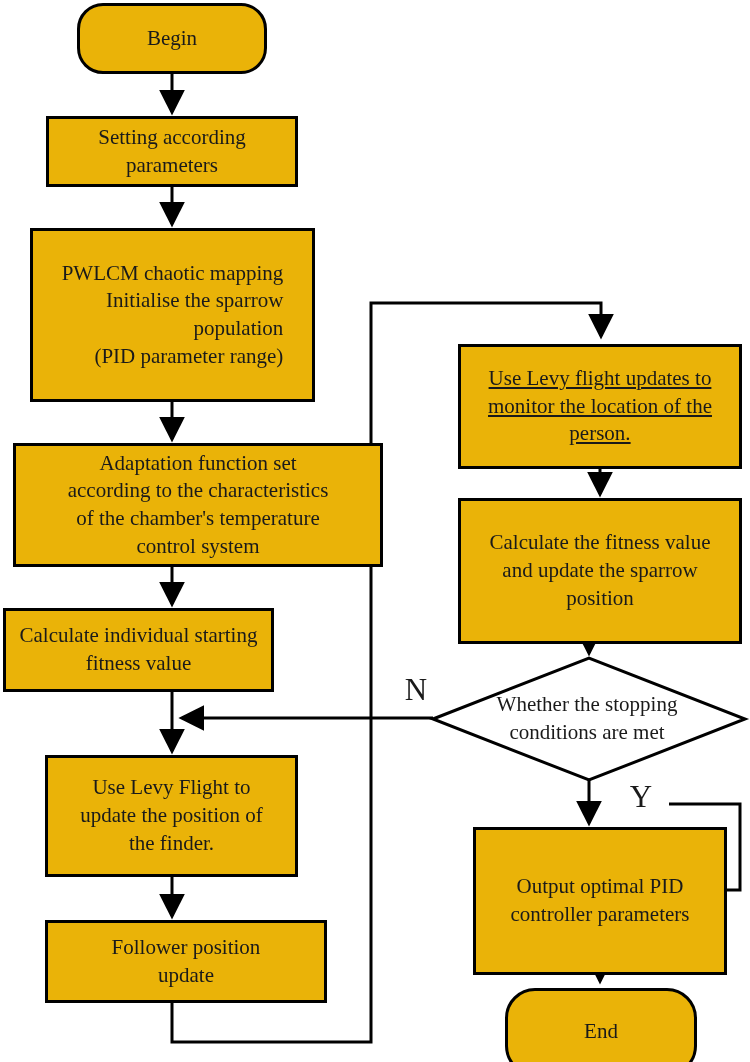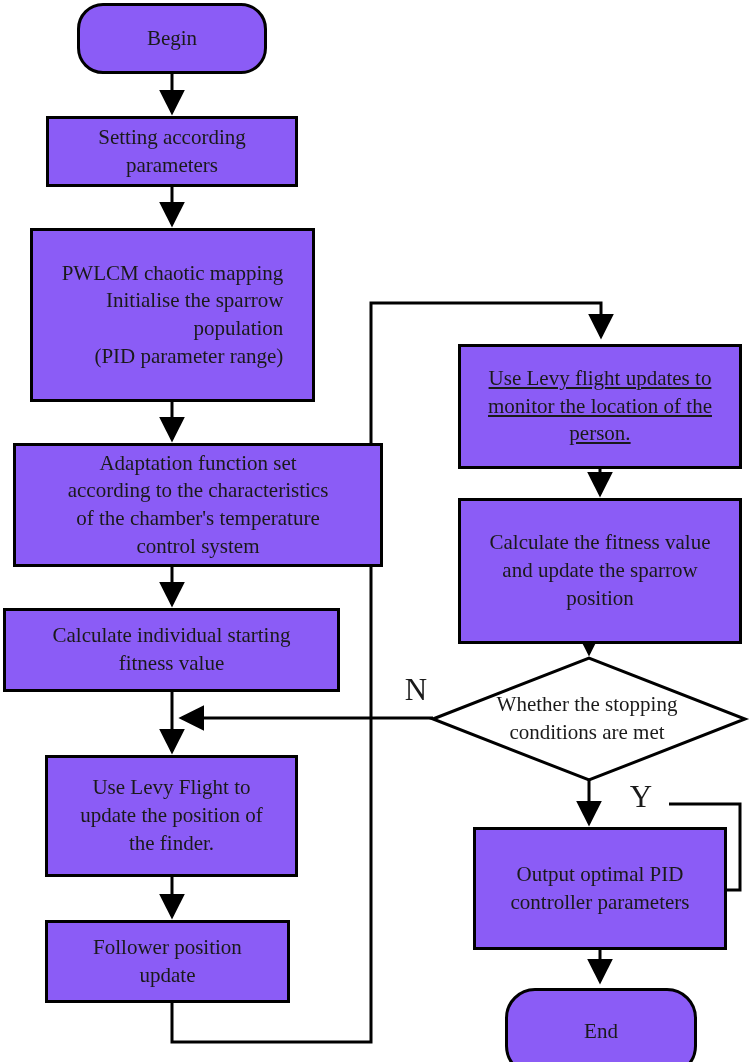--- a/index.html
+++ b/index.html
@@ -18,21 +18,21 @@
   }
   svg.wires{
     position:absolute;left:0;top:0;width:750px;height:1062px;
   }
   .wire{stroke:var(--line);stroke-width:3;fill:none;}
   .shape{stroke:var(--line);stroke-width:3;fill:#ffffff;}
   .node{
     position:absolute;
     box-sizing:border-box;
     border:3px solid var(--line);
-    background:#8b5cf6;
+    background:#eab308;
     display:flex;align-items:center;justify-content:center;
     text-align:center;
   }
   .node-text{
     white-space:pre-line;
     font-size:21px;
     line-height:1.32;
     padding:0 2px;
   }
   .rounded{border-radius:26px;}
@@ -91,32 +91,32 @@
 (PID parameter range)</span>
 </div>
 
 <div class="node" style="left:13px;top:443px;width:370px;height:124px;">
   <span class="node-text">Adaptation function set
 according to the characteristics
 of the chamber's temperature
 control system</span>
 </div>
 
-<div class="node" style="left:3px;top:608px;width:337px;height:84px;text-align:center;">
+<div class="node" style="left:3px;top:608px;width:271px;height:84px;text-align:center;">
   <span class="node-text">Calculate individual starting
 fitness value</span>
 </div>
 
 <div class="node" style="left:45px;top:755px;width:253px;height:122px;">
   <span class="node-text">Use Levy Flight to
 update the position of
 the finder.</span>
 </div>
 
-<div class="node" style="left:45px;top:920px;width:245px;height:83px;">
+<div class="node" style="left:45px;top:920px;width:282px;height:83px;">
   <span class="node-text">Follower position
 update</span>
 </div>
 
 <div class="node" style="left:458px;top:344px;width:284px;height:125px;text-decoration:underline;">
   <span class="node-text">Use Levy flight updates to
 monitor the location of the
 person.</span>
 </div>
 
@@ -124,21 +124,21 @@
   <span class="node-text">Calculate the fitness value
 and update the sparrow
 position</span>
 </div>
 
 <div class="overlay-text" style="left:441px;top:664px;width:292px;height:110px;">
   <span class="node-text">Whether the stopping
 conditions are met</span>
 </div>
 
-<div class="node" style="left:473px;top:827px;width:254px;height:123px;">
+<div class="node" style="left:473px;top:827px;width:254px;height:148px;">
   <span class="node-text">Output optimal PID
 controller parameters</span>
 </div>
 
 <div class="node rounded-end" style="left:505px;top:988px;width:192px;height:88px;">
   <span class="node-text">End</span>
 </div>
 
 <div class="edge-label" style="left:394px;top:668px;width:44px;height:44px;">N</div>
 <div class="edge-label" style="left:620px;top:776px;width:42px;height:42px;">Y</div>

